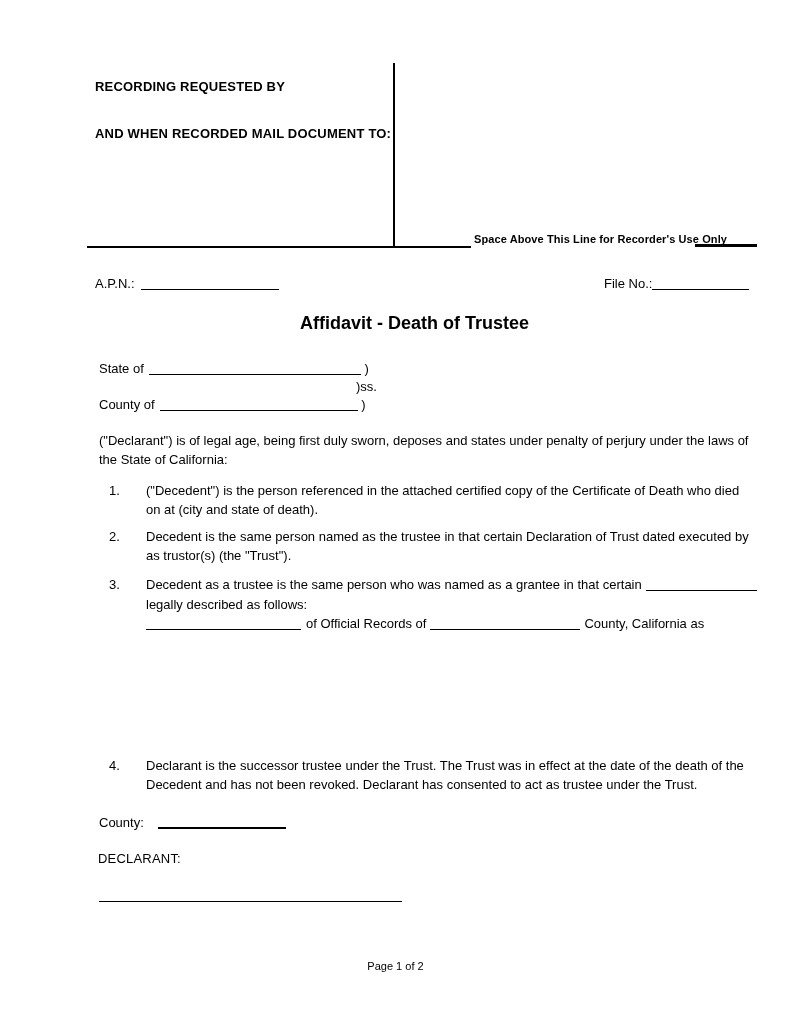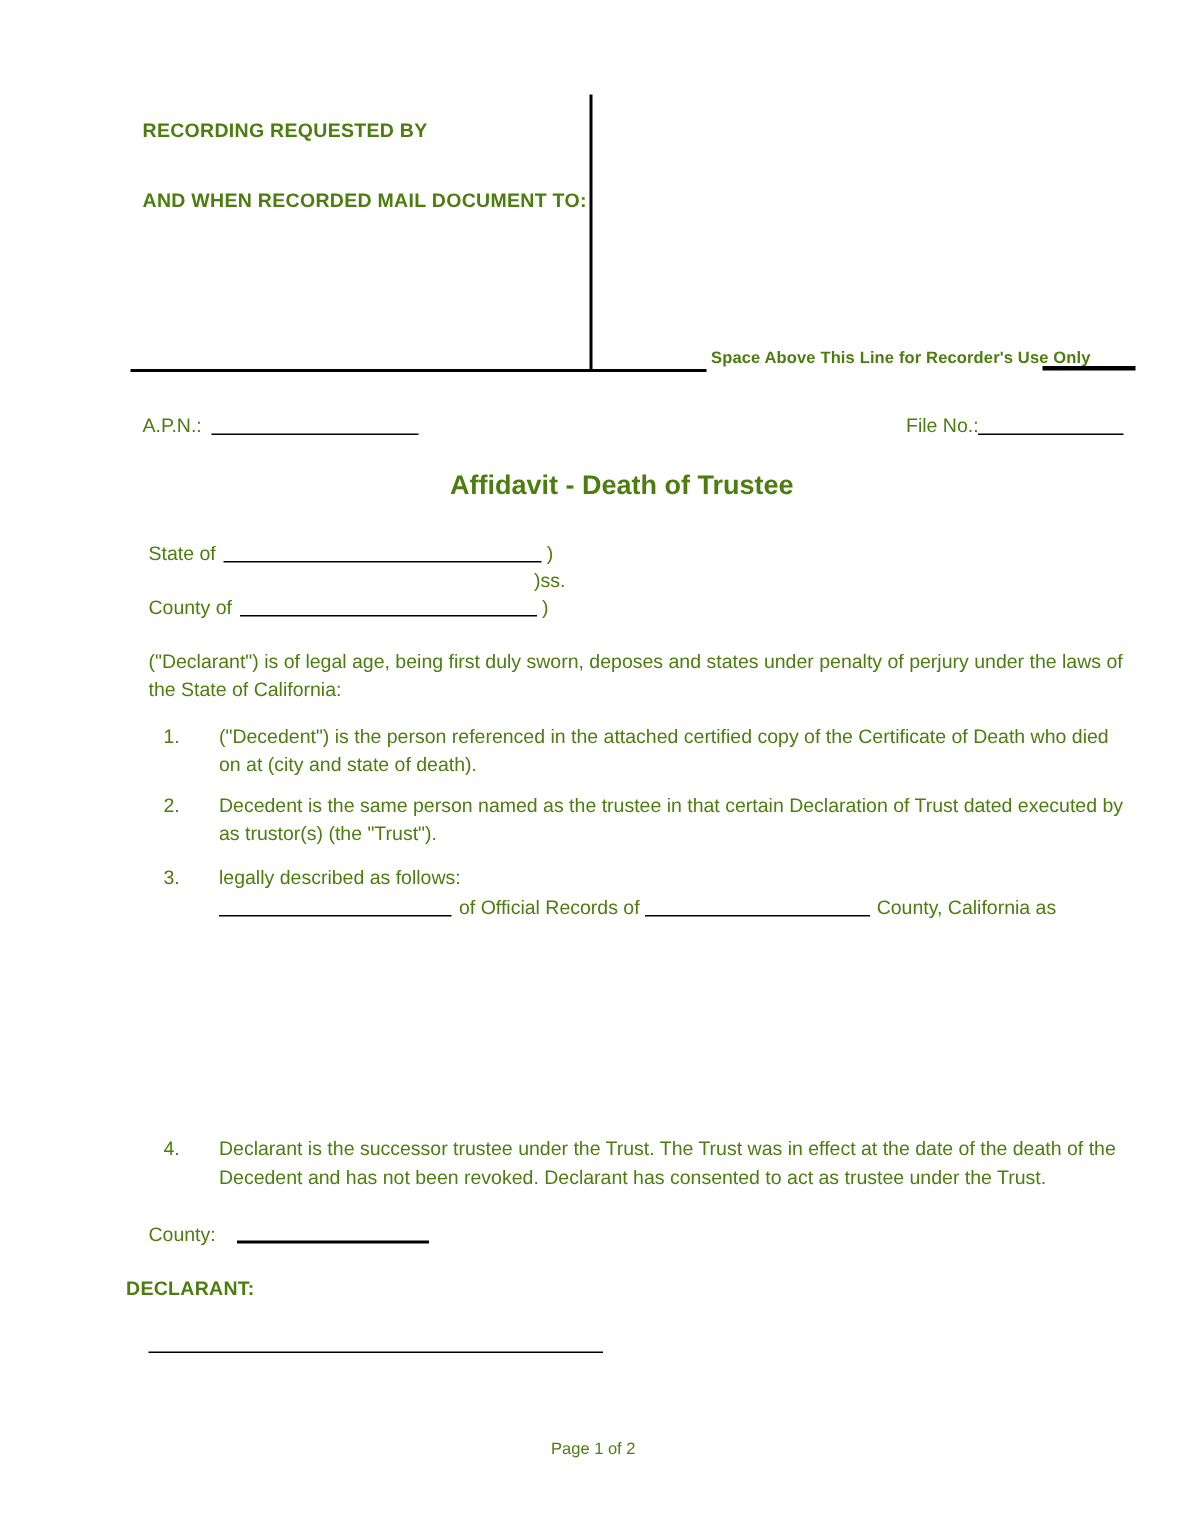--- a/index.html
+++ b/index.html
@@ -4,21 +4,21 @@
 <style>
   * { margin: 0; padding: 0; box-sizing: border-box; }
   html, body { background: #ffffff; }
   body { font-family: "Liberation Sans", sans-serif; }
 
   .page {
     position: relative;
     width: 723px;
     height: 1024px;
     background: #ffffff;
-    color: #4d7c0f;
+    color: #000000;
     font-size: 13px;
     overflow: hidden;
     margin: 0 auto;
     padding-left: 24px;
   }
 
   .abs { position: absolute; }
 
   .hdr-bold { font-weight: bold; font-size: 13px; letter-spacing: 0.2px; }
 
@@ -101,22 +101,22 @@
   .i3-blank-dated      { width: 150px; margin: 0 4px; }
   .i3-blank-recorded   { width: 152px; margin: 0 4px; }
   .i3-blank-instrument { width: 155px; margin-right: 5px; }
   .i3-blank-records    { width: 150px; margin: 0 4px; }
 
   .dated-row { position: absolute; left: 65px; top: 815px; }
   .dated-blank { width: 128px; margin-left: 14px; }
 
   .declarant-label {
     position: absolute;
-    left: 50px; top: 851px;
-    font-weight: bold;
+    left: 64px; top: 851px;
+    font-weight: normal;
     letter-spacing: 0.2px;
   }
 
   .sig-line {
     position: absolute;
     left: 65px; top: 901px;
     width: 303px; height: 1px;
     background: #000;
   }
 
@@ -177,20 +177,23 @@
 
   <div class="item item-2">
     <span class="item-num">2.</span>
     <span class="item-text">Decedent is the same person named as the trustee in that certain Declaration of Trust dated executed by as trustor(s) (the "Trust").</span>
   </div>
 
   <div class="item item-3">
     <span class="item-num">3.</span>
     <span class="item-text">
       <div class="i3-line">
+        <span>Decedent as a trustee is the same person who was named as a grantee in that certain</span><span class="blank i3-blank-grantee"></span>
+      </div>
+      <div class="i3-line">
         <span>legally described as follows:</span>
       </div>
       <div class="i3-line">
         <span class="blank i3-blank-instrument"></span><span>of Official Records of</span><span class="blank i3-blank-records"></span><span>County, California as</span>
       </div>
     </span>
   </div>
 
   <div class="item item-4">
     <span class="item-num">4.</span>

